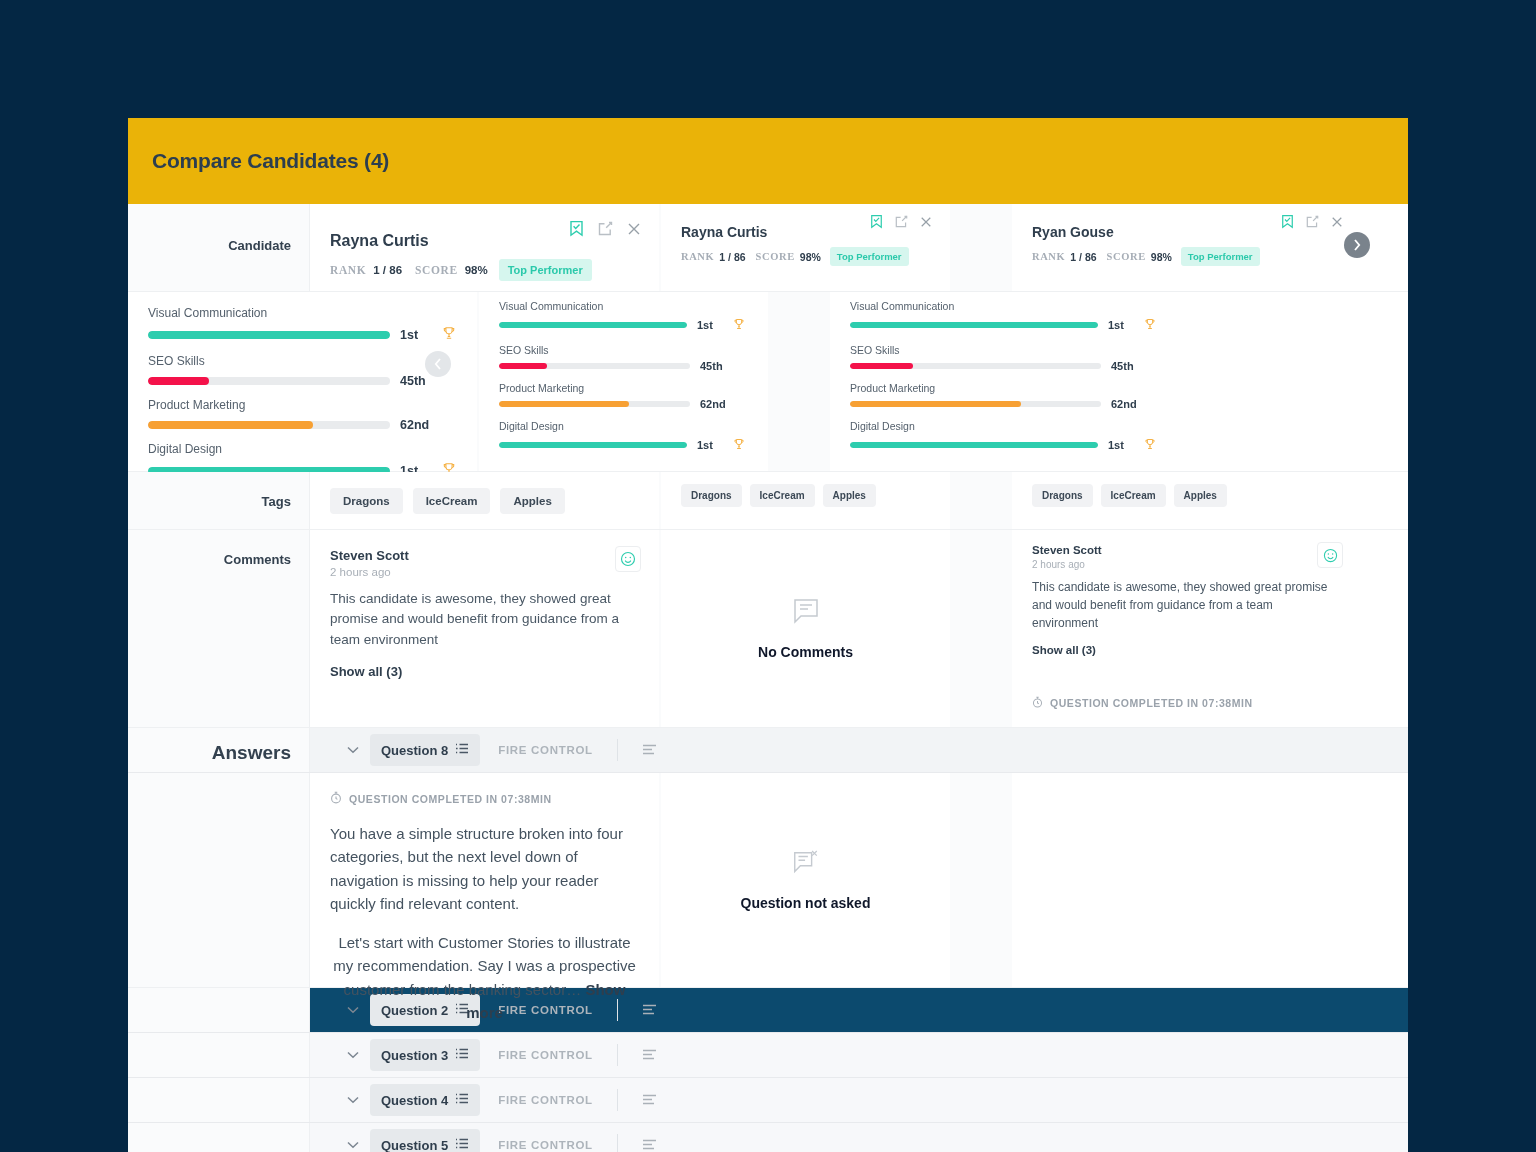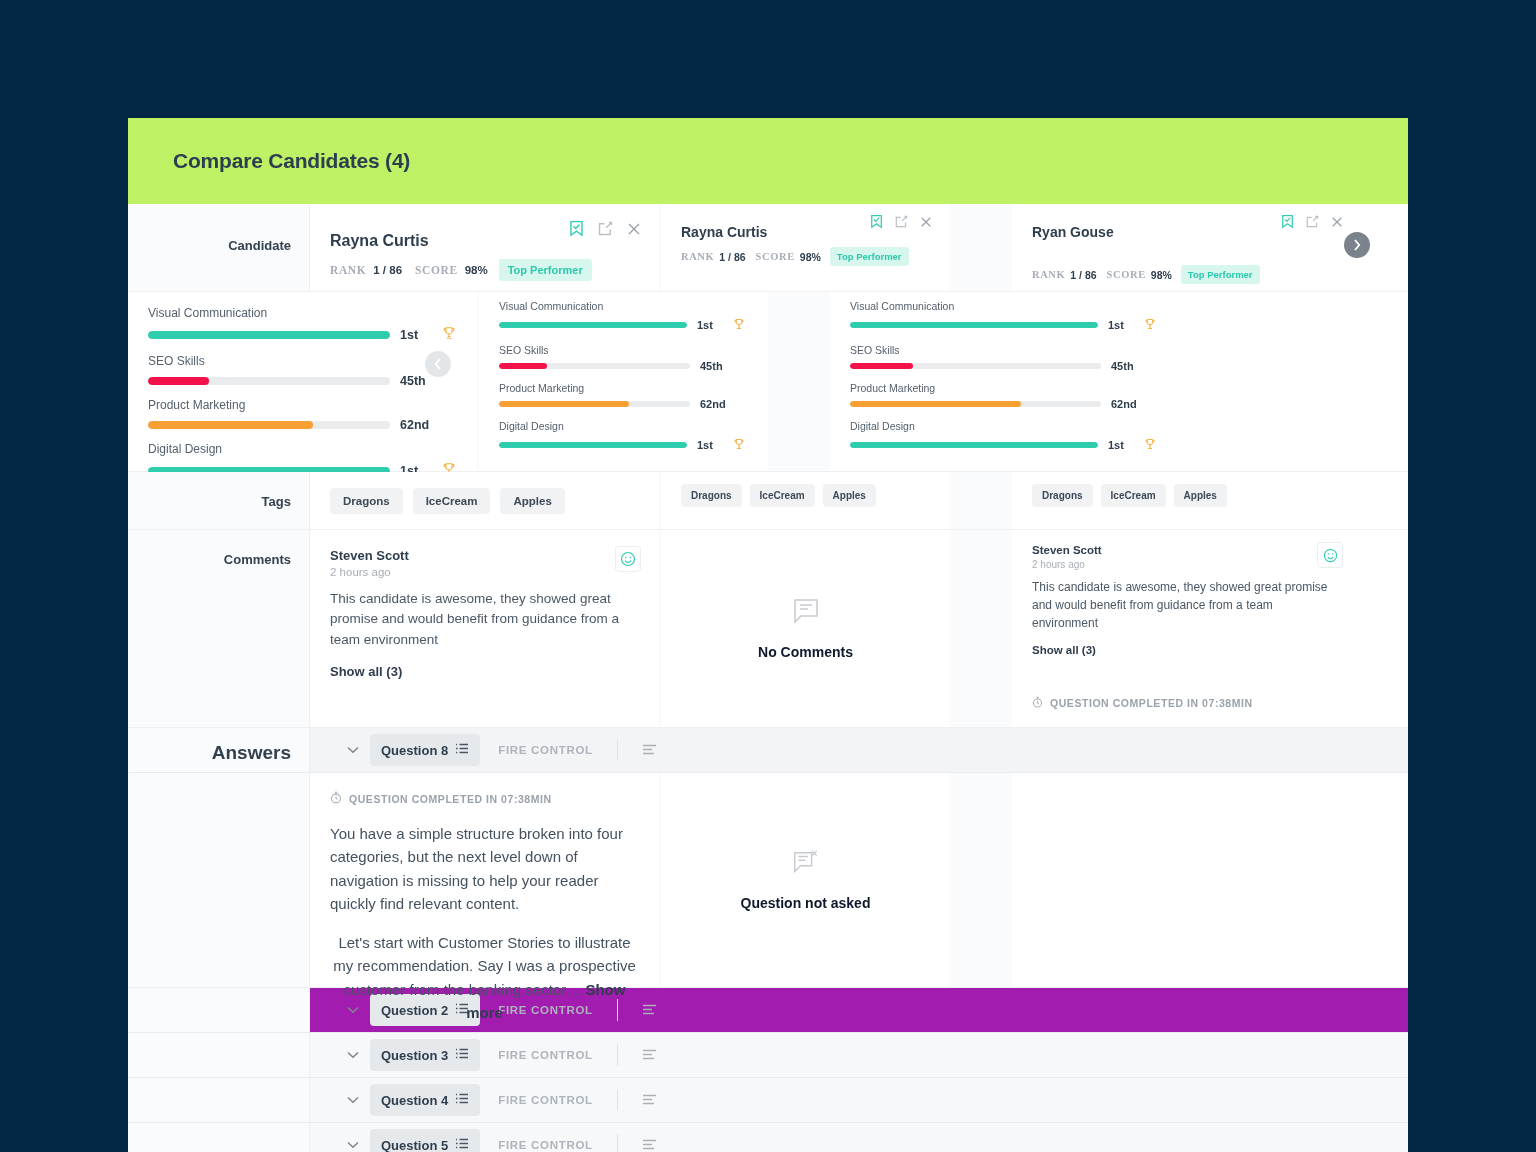--- a/index.html
+++ b/index.html
@@ -11,21 +11,21 @@
   }
   .app {
     position: absolute;
     left: 128px; top: 118px;
     width: 1280px; height: 1034px;
     background: #ffffff;
     overflow: hidden;
   }
 
   
-  .title-bar { height: 86px; display: flex; align-items: center; padding-left: 45px; background:#bef264; }
+  .title-bar { height: 86px; display: flex; align-items: center; padding-left: 24px; background:#eab308; }
   .title-bar h1 {
     font-size: 21px; font-weight: 700; color: #2c3e4f; letter-spacing: -0.2px;
   }
 
   
   .grid { position: relative; }
 
   .row { display: flex; position: relative; }
   .rowlabel {
     width: 182px; flex: 0 0 182px;
@@ -248,21 +248,21 @@
                     <path d="M2 2l10 10M12 2L2 12"></path>
                   </svg>
             </span>
           </div>
             </div>
         </div>
         <div class="col gapB"></div>
         <div class="col c3">
           <div class="cand">
               <div class="cand-inner">
-            <div class="name" style="font-size:14px;margin-bottom:25px;">Ryan Gouse</div>
+            <div class="name" style="font-size:14px;margin-bottom:7px;">Ryan Gouse</div>
             <div class="meta" style="font-size:10.5px;gap:5px;">
               <span class="k">RANK</span>
               <span class="v">1 / 86</span>
               <span class="k" style="margin-left:5px;">SCORE</span>
               <span class="v">98%</span>
               <span class="badge" style="font-size:9.5px;padding:4px 7px;">Top Performer</span>
             </div>
           </div>
           <div class="cand-icons" style="gap:12px;">
             <span>
@@ -621,21 +621,21 @@
         <div class="col gapB"></div>
         <div class="col c3">
           <div class="clip-frag">
             <div class="p">&nbsp;</div>
           </div>
         </div>
         <div class="col tail"></div>
       </div>
     </div>
 
-    <div class="qbar" style="background:#a21caf;text-align:right;">
+    <div class="qbar" style="background:#0c4a6e;text-align:right;">
       <div class="spacer"></div>
       <div class="qcontent">
         <span class="chev">
             <svg width="12" height="8" viewBox="0 0 12 8" fill="none" stroke="#7d8792" stroke-width="1.5">
               <path d="M1 1.5L6 6.3l5-4.8"></path>
             </svg>
           </span>
         <span class="qchip">
           <span class="t">Question 2</span>
           <span><svg width="14" height="12" viewBox="0 0 14 12" stroke="#4a5765" stroke-width="1.4">

